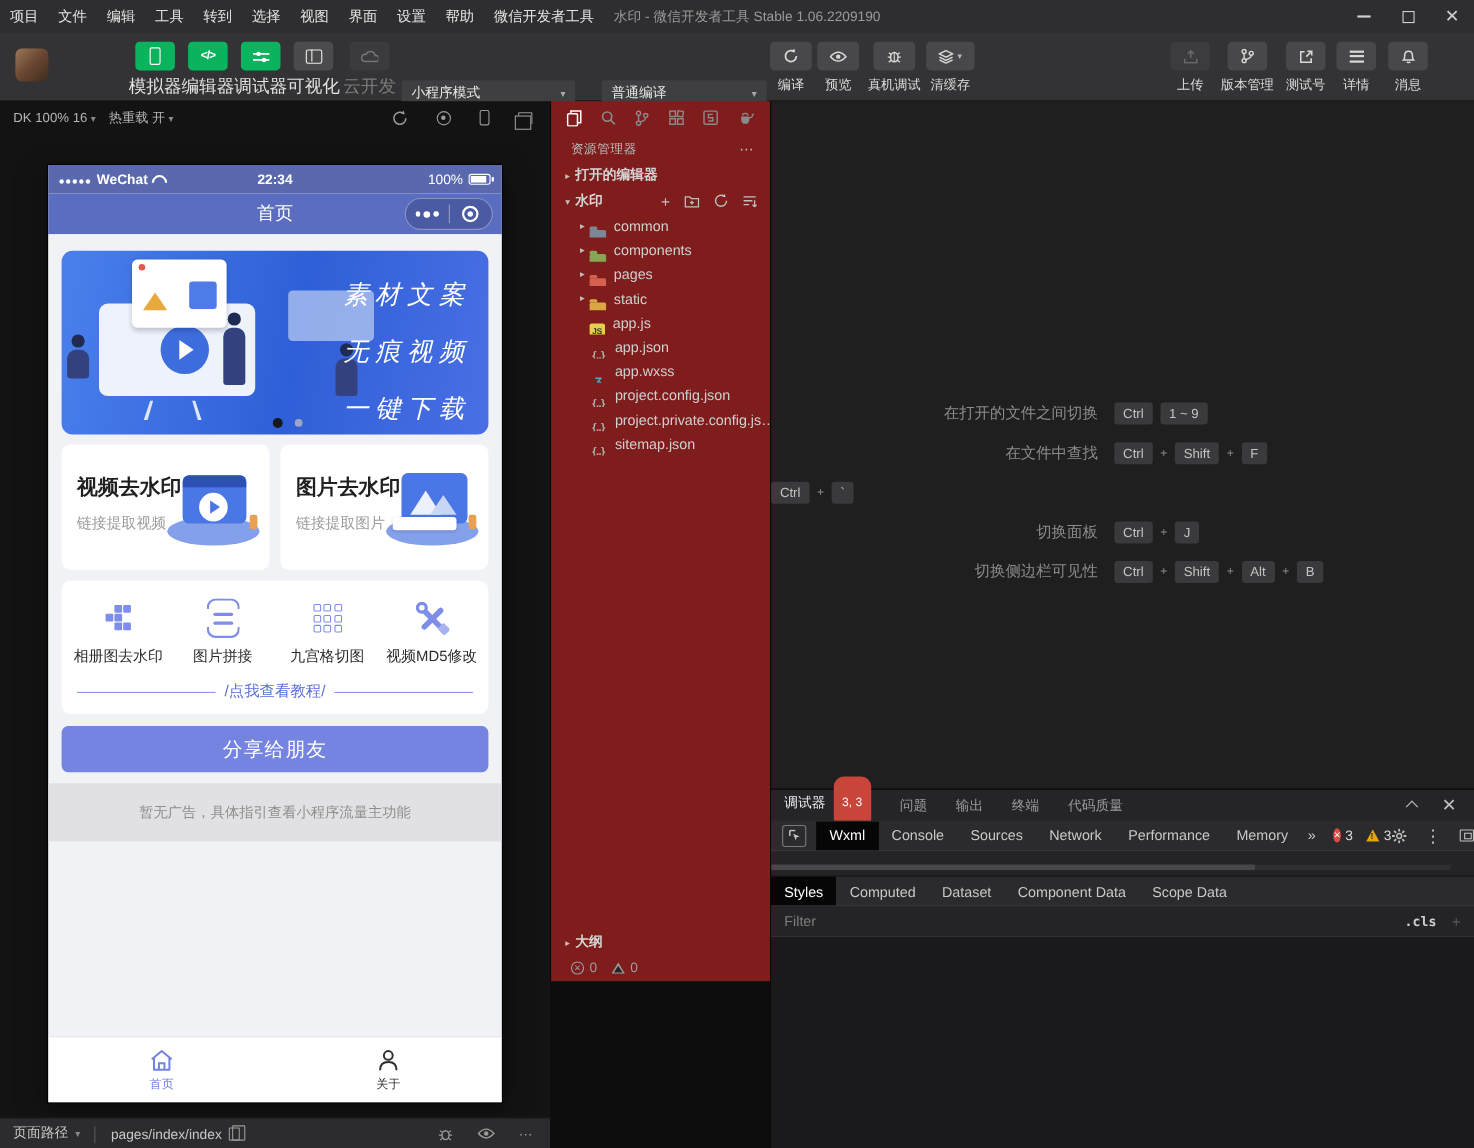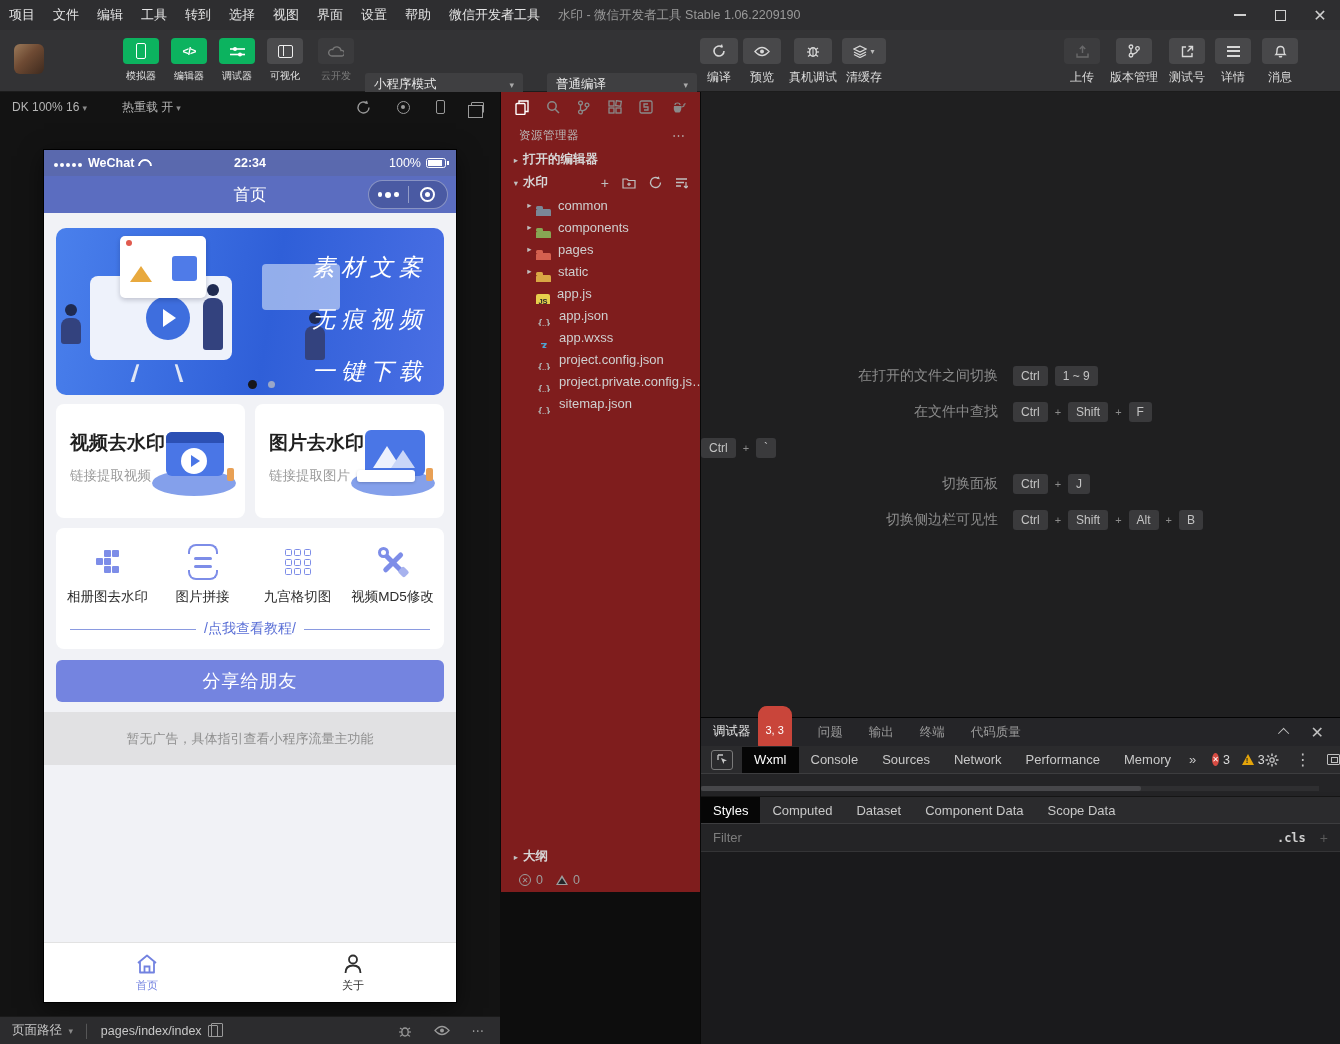--- a/index.html
+++ b/index.html
@@ -17,41 +17,41 @@
 
 
 #toolbar { position:absolute; left:0; top:30px; width:1340px; height:62px; background:#333335; border-bottom:1px solid #1c1c1c; }
 #avatar { position:absolute; left:14px; top:14px; width:30px; height:30px; border-radius:6px;
   background:linear-gradient(135deg,#9b7a5a 0%,#6e4a33 45%,#3e2a1e 100%); }
 .tool-tab { position:absolute; top:8px; width:48px; text-align:center; }
 .tt-box { width:36px; height:26px; border-radius:4px; margin:0 auto; display:flex; align-items:center; justify-content:center; }
 .tt-green { background:#0cb35f; }
 .tt-gray { background:#4b4b4d; }
 .tt-dim { background:#3b3b3d; }
-.tt-label { margin-top:5px; font-size:10px; color:#e2e2e2; white-space:nowrap;font-family:Liberation Mono, monospace; }
+.tt-label { margin-top:5px; font-size:16px; color:#e2e2e2; white-space:nowrap;font-family:Liberation Mono, monospace; }
 .tt-label-dim { color:#7c7c7c; }
 .sel { position:absolute; top:43px; height:23px; background:#3f3f41; border-radius:3px; display:flex; align-items:center; padding:0 9px; font-size:12.5px; color:#e8e8e8; }
 .sel .caret { margin-left:auto; font-size:9px; color:#aaa; padding-left:8px; }
 .action { position:absolute; top:8px; text-align:center; }
 .ac-box { height:26px; border-radius:4px; background:#48484a; margin:0 auto; display:flex; align-items:center; justify-content:center; color:#d8d8d8; }
 .ac-label { margin-top:5px; font-size:12px; color:#dcdcdc; white-space:nowrap; }
 .dim-i { opacity:.45; }
 
 
 .i-phone { width:10px; height:16px; border:1.5px solid #fff; border-radius:2px; }
 .i-code { font-size:11px; font-weight:bold; color:#fff; letter-spacing:-1px; }
 .i-viz { width:15px; height:13px; border:1.5px solid #eee; border-radius:2px; position:relative; }
 .i-viz:before { content:""; position:absolute; left:4px; top:-1px; width:1.5px; height:11px; background:#eee; }
 .i-lines { display:inline-block; width:13px; }
 .i-lines i { display:block; height:2px; background:#d8d8d8; margin:2.5px 0; }
 svg.ic { display:block; }
 
 
 #sim-panel { position:absolute; left:0; top:92px; width:500px; height:924px; background:#131313; }
-#sim-toolbar { position:absolute; left:0; top:0; width:500px; height:30px; display:flex; align-items:center; font-size:12px; color:#b5b5b5;gap:23px; }
+#sim-toolbar { position:absolute; left:0; top:0; width:500px; height:30px; display:flex; align-items:center; font-size:12px; color:#b5b5b5; }
 .simtb-item { margin-left:12px; white-space:nowrap; }
 .simtb-caret { font-size:9px; color:#8a8a8a; margin-left:3px; }
 .simtb-icons { margin-left:auto; display:flex; align-items:center; gap:26px; padding-right:16px; color:#9a9a9a; }
 .i-record { width:13px; height:13px; border:1.5px solid #9a9a9a; border-radius:50%; position:relative; }
 .i-record:before { content:""; position:absolute; left:3px; top:3px; width:4px; height:4px; border-radius:50%; background:#9a9a9a; }
 .i-devphone { width:9px; height:14px; border:1.5px solid #9a9a9a; border-radius:2px; }
 .i-cascade { width:13px; height:11px; border:1.5px solid #9a9a9a; border-radius:1px; position:relative; background:#131313; }
 .i-cascade:before { content:""; position:absolute; left:-4px; top:2px; width:13px; height:11px; border:1.5px solid #9a9a9a; background:#131313; }
 
 

